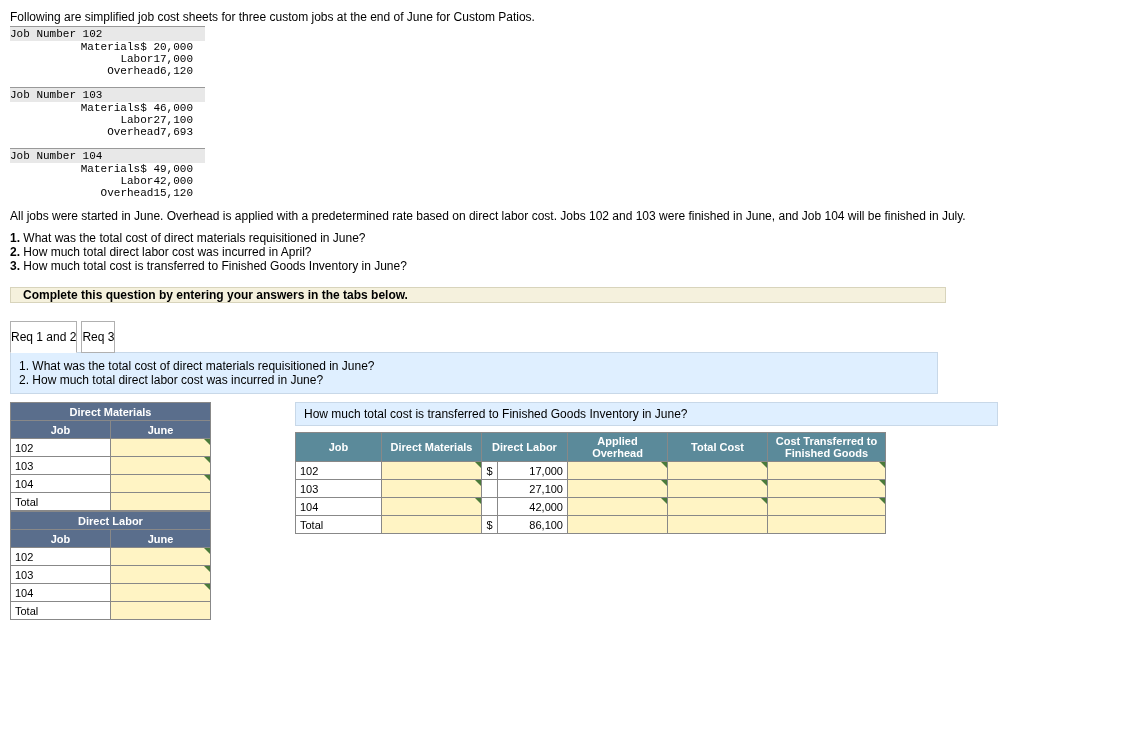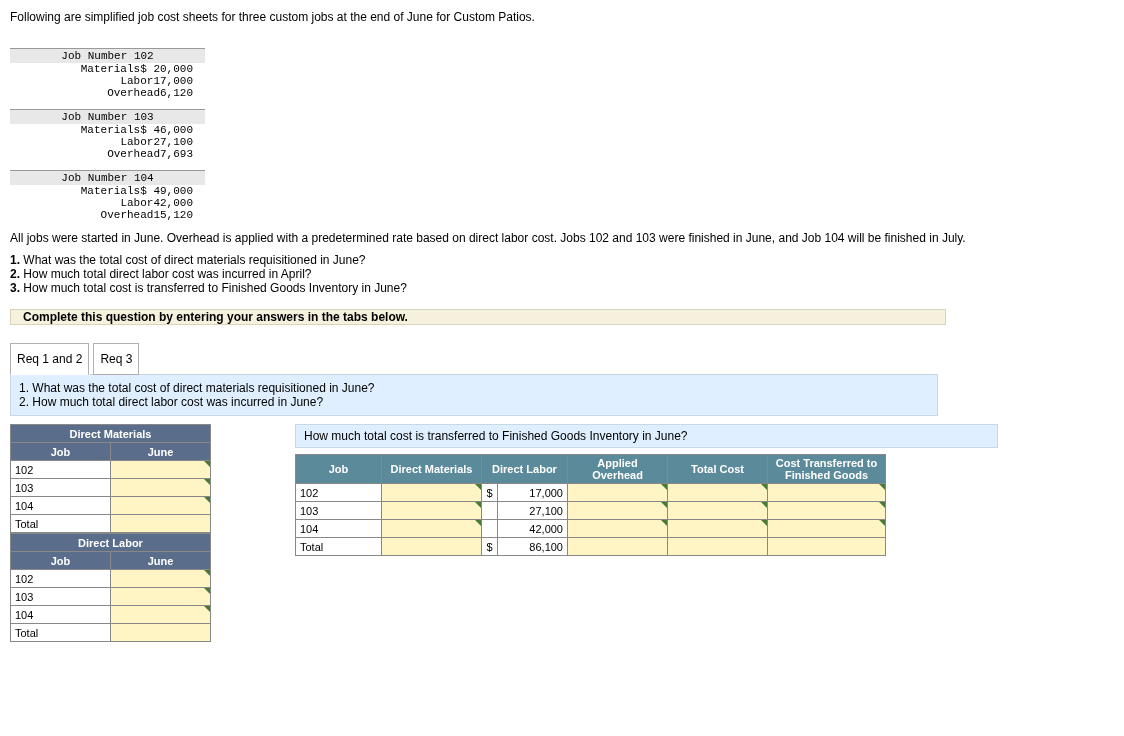--- a/index.html
+++ b/index.html
@@ -1,27 +1,27 @@
 <!DOCTYPE html>
 <html><head>
 <meta charset="utf-8">
 <style>
 body{margin:0;padding:10px;font-family:Arial,Helvetica,sans-serif;font-size:12px;color:#000;background:#fff}
-.intro{margin-bottom:24px}
+.intro{margin-bottom:2px}
 .job-sheet{width:195px;margin-bottom:10px}
-.job-sheet-header{background:#e8e8e8;text-align:center;font-family:'Courier New',monospace;font-size:11px;padding:1px 0;border-top:1px solid #999}
+.job-sheet-header{background:#e8e8e8;text-align:left;font-family:'Courier New',monospace;font-size:11px;padding:1px 0;border-top:1px solid #999}
 .job-sheet-row{display:flex;justify-content:flex-end;font-family:'Courier New',monospace;font-size:11px;padding:0 2px}
 .job-sheet-row span:first-child{padding-left:10px}
 .job-sheet-row span:last-child{padding-right:10px}
 .desc{margin:8px 0}
 .questions{margin:8px 0 14px}
 .q strong{font-weight:bold}
 .instruction-bar{background:#f5f1dd;padding:0 12px;font-weight:bold;width:910px;border:1px solid #d8d4bc}
 .tabs{display:flex;margin-top:18px}
-.tab{border:1px solid #b0b0b0;padding:8px 6px;font-size:12px;background:#fff;cursor:pointer;margin-right:4px}
+.tab{border:1px solid #b0b0b0;padding:8px 0;font-size:12px;background:#fff;cursor:pointer;margin-right:4px}
 .tab.active{background:#fff;border-bottom:1px solid #fff}
 .tab-pane{background:#dfefff;padding:6px 8px;width:910px;border:1px solid #c8d8e8;margin-top:-1px}
 .tables-wrap{display:flex;gap:80px;margin-top:8px}
 .tbl{border-collapse:collapse}
 .tbl td,.tbl th{border:1px solid #888;font-size:11px;height:18px;box-sizing:border-box;vertical-align:middle}
 .hdr-dark{background:#5a6e8c;color:#fff;text-align:center;font-weight:bold;padding:2px 0}
 .hdr-teal{background:#5b8a9a;color:#fff;text-align:center;font-weight:bold;padding:2px 4px;font-size:11px}
 .cell-job{width:100px;padding-left:4px;background:#fff}
 .cell-val{width:100px;background:#fff4c4;position:relative}
 .cell-val::after{content:"";position:absolute;top:0;right:0;border-style:solid;border-width:0 6px 6px 0;border-color:transparent #4a7a3a transparent transparent}

